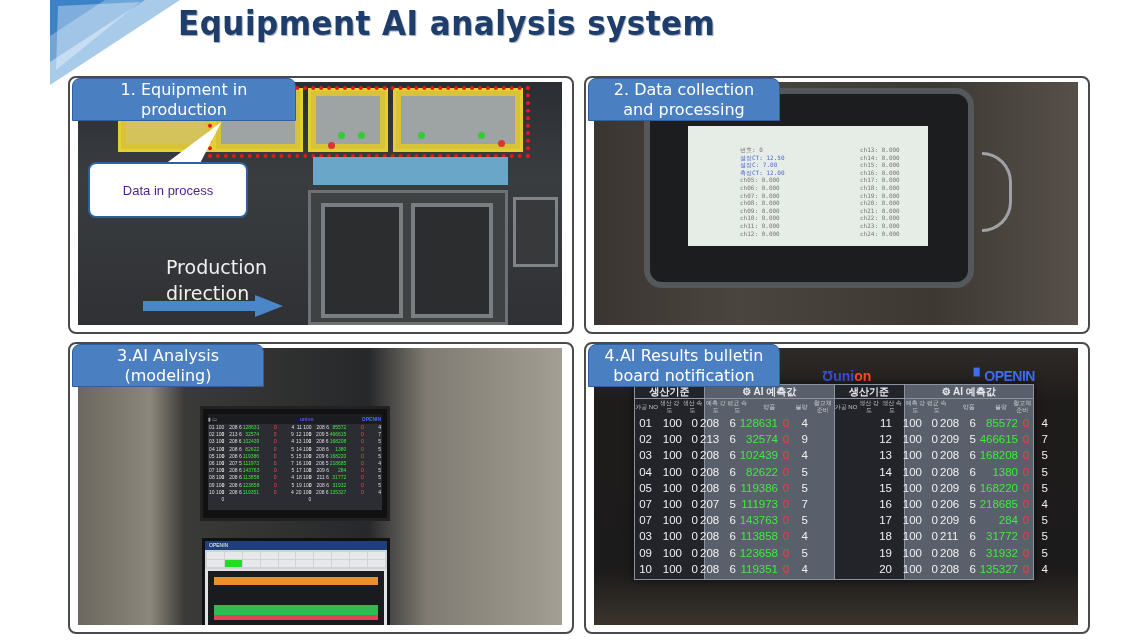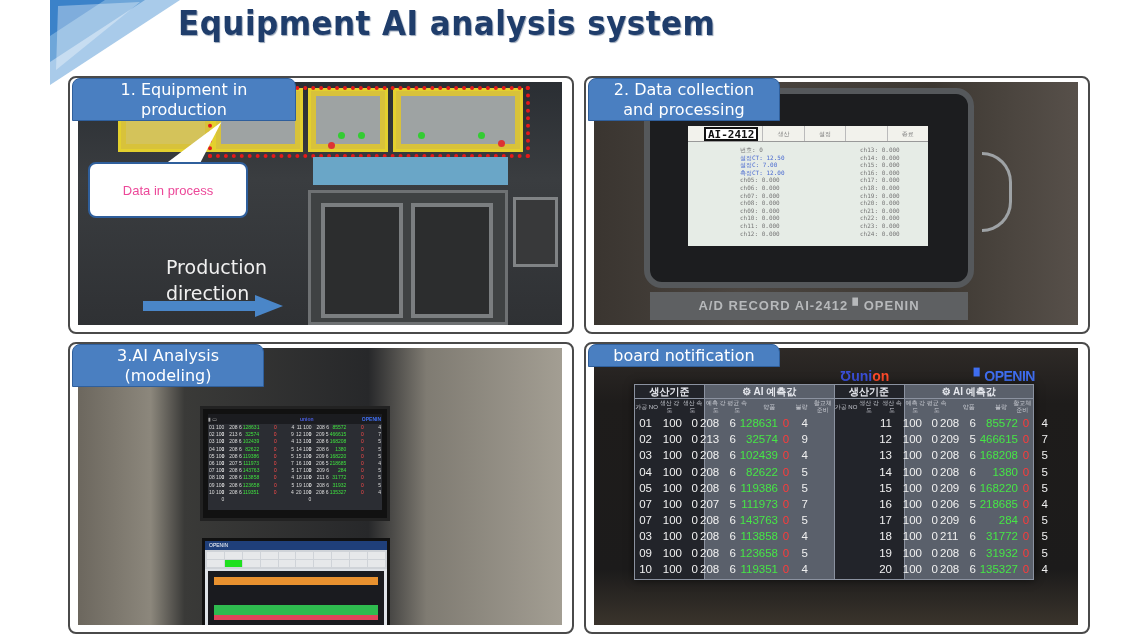--- a/index.html
+++ b/index.html
@@ -14,21 +14,21 @@
   #p1 { left: 68px; top: 76px; width: 506px; height: 258px; }
   #p1 .photo { background: linear-gradient(180deg, #2a2e33 0%, #3a3d40 40%, #2f3134 100%); }
   .ctrl-panel { position: absolute; top: 6px; height: 64px; background: #d8c23a; border: 3px solid #e3d02e; }
   .ctrl-inner { position: absolute; left: 5px; right: 5px; top: 5px; bottom: 5px; background: #9ea3a3; }
   .btn-dot { position: absolute; width: 7px; height: 7px; border-radius: 50%; }
   .red-dash { position: absolute; border: 4px dotted #e41a1a; }
   .blue-band { position: absolute; left: 235px; top: 75px; width: 195px; height: 28px; background: #6aa6c7; }
   .furnace { position: absolute; left: 230px; top: 108px; width: 200px; height: 135px; background: #3f4243; border: 3px solid #6e7173; }
   .furnace .door { position: absolute; top: 10px; width: 82px; height: 115px; border: 4px solid #7b7e80; background: #2c2d2e; }
   .side-box { position: absolute; left: 435px; top: 115px; width: 45px; height: 70px; border: 3px solid #808385; background: #38393a; }
-  .callout { position: absolute; left: 10px; top: 80px; width: 160px; height: 56px; background: #fff; border: 2px solid #2f5f9c; border-radius: 8px; font-size: 13px; color: #ec4899; display: flex; align-items: center; justify-content: center; z-index: 4; }
+  .callout { position: absolute; left: 10px; top: 80px; width: 160px; height: 56px; background: #fff; border: 2px solid #2f5f9c; border-radius: 8px; font-size: 13px; color: #4c1d95; display: flex; align-items: center; justify-content: center; z-index: 4; }
   .callout-tail { position: absolute; left: 100px; top: 40px; width: 0; height: 0; border-left: 28px solid transparent; border-right: 8px solid transparent; border-bottom: 44px solid #fff; z-index: 3; transform: skewX(-35deg); }
   .prod-text { position: absolute; left: 88px; top: 172px; color: #f0f0f0; font-size: 19px; line-height: 26px; z-index: 4; font-family: "DejaVu Sans", sans-serif; }
   .prod-arrow { position: absolute; left: 65px; top: 213px; width: 140px; height: 22px; z-index: 4; }
   
   #p2 { left: 584px; top: 76px; width: 506px; height: 258px; }
   #p2 .photo { background: linear-gradient(90deg, #3a3530 0%, #4b4540 30%, #3d3832 70%, #57504a 100%); }
   .device { position: absolute; left: 50px; top: 6px; width: 330px; height: 200px; background: #1c1d1f; border: 6px solid #55585b; border-radius: 18px; }
   .screen2 { position: absolute; left: 38px; top: 32px; width: 240px; height: 120px; background: #e6ece6; }
   .screen2-bar { height: 16px; display: flex; border-bottom: 1px solid #999; background: #f2f2ec; }
   .screen2-bar .ai-logo { font-family: "DejaVu Sans Mono", monospace; font-weight: bold; font-size: 11px; color: #111; border: 2px solid #111; padding: 0 2px; line-height: 11px; margin: 1px 4px 0 16px; background: #fff; }
@@ -52,21 +52,21 @@
   .m2-grid div { height: 7px; background: #e6e8ea; }
   .m2-grid .on { background: #1fe01f; }
   .m2-chart { position: absolute; left: 3px; right: 3px; top: 30px; bottom: 0; background: #1a1b1f; }
   .m2-chart .orange { position: absolute; left: 6px; right: 6px; top: 6px; height: 8px; background: #e8912f; }
   .m2-chart .green { position: absolute; left: 6px; right: 6px; top: 34px; height: 10px; background: #2fbb4f; }
   .m2-chart .pink { position: absolute; left: 6px; right: 6px; top: 44px; height: 5px; background: #e0445a; }
   
   #p4 { left: 584px; top: 342px; width: 506px; height: 292px; }
   #p4 .photo { background: linear-gradient(180deg, #2e2a27 0%, #1e1c1b 20%, #1c1b1b 80%, #3a342c 100%); }
   .board-brand { position: absolute; top: 20px; font-weight: bold; font-size: 14px; }
-  .brand-union { left: 246px; color: #3a4fd8; }
+  .brand-union { left: 228px; color: #3a4fd8; }
   .brand-union .on { color: #ff4a2a; }
   .brand-openin { left: 380px; color: #3f6ef0; letter-spacing: -0.5px; }
   .board { position: absolute; left: 40px; top: 36px; width: 400px; height: 196px; background: #454a55; border: 1px solid #8b92a0; display: flex; }
   .board-half { flex: 1; display: flex; border-right: 1px solid #8b92a0; }
   .board-half:last-child { border-right: none; }
   .bcol-base { width: 70px; background: #22242a; border-right: 1px solid #8b92a0; }
   .bcol-ai { flex: 1; background: #5a606b; }
   .bhead { height: 14px; font-size: 10px; line-height: 14px; text-align: center; color: #e6e8ee; border-bottom: 1px solid #8b92a0; font-weight: bold; }
   .bsub { height: 16px; display: flex; font-size: 6px; line-height: 7px; color: #c9ccd3; text-align: center; }
   .bsub span { flex: 1; display: flex; align-items: center; justify-content: center; }
@@ -144,27 +144,20 @@
 
   <div class="panel" id="p2">
     <div class="panel-label" style="width:192px;">
       <div>2. Data collection</div>
       <div>and processing</div>
     </div>
     <div class="photo">
       <div class="cable"></div>
       <div class="device">
         <div class="screen2">
-          <div class="screen2-bar">
-            <span class="ai-logo">AI-2412</span>
-            <span class="tab">생산</span>
-            <span class="tab">설정</span>
-            <span class="tab"></span>
-            <span class="tab">종료</span>
-          </div>
           <div class="ch-col" style="left:52px;">
             <div>번호: 0</div>
             <div class="blue">설정CT: 12.50</div>
             <div class="blue">설정C: 7.00</div>
             <div class="blue">측정CT: 12.00</div>
             <div>ch05: 0.000</div>
             <div>ch06: 0.000</div>
             <div>ch07: 0.000</div>
             <div>ch08: 0.000</div>
             <div>ch09: 0.000</div>
@@ -181,21 +174,20 @@
             <div>ch18: 0.000</div>
             <div>ch19: 0.000</div>
             <div>ch20: 0.000</div>
             <div>ch21: 0.000</div>
             <div>ch22: 0.000</div>
             <div>ch23: 0.000</div>
             <div>ch24: 0.000</div>
           </div>
         </div>
       </div>
-      <div class="device-label">A/D RECORD AI-2412 ▘OPENIN</div>
     </div>
   </div>
 
   <div class="panel" id="p3">
     <div class="panel-label" style="width:192px;">
       <div>3.AI Analysis</div>
       <div>(modeling)</div>
     </div>
     <div class="photo">
       <div class="rack-mon">
@@ -355,20 +347,21 @@
           <div class="orange"></div>
           <div class="green"></div>
           <div class="pink"></div>
         </div>
       </div>
     </div>
   </div>
 
   <div class="panel" id="p4">
     <div class="panel-label" style="width:192px;">
+      <div>4.AI Results bulletin</div>
       <div>board notification</div>
     </div>
     <div class="photo">
       <div class="board-brand brand-union">
         <span>Ʊ</span><span>uni</span><span class="on">on</span>
       </div>
       <div class="board-brand brand-openin">▘OPENIN</div>
 
       <div class="board glow-shadow">
 

